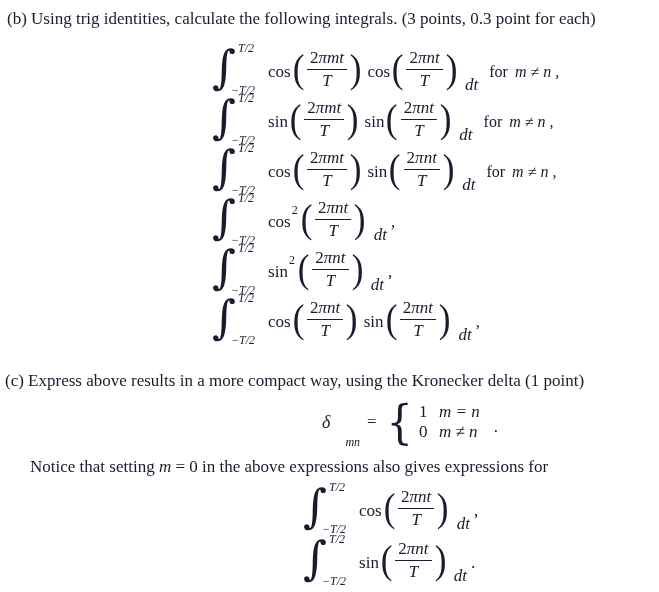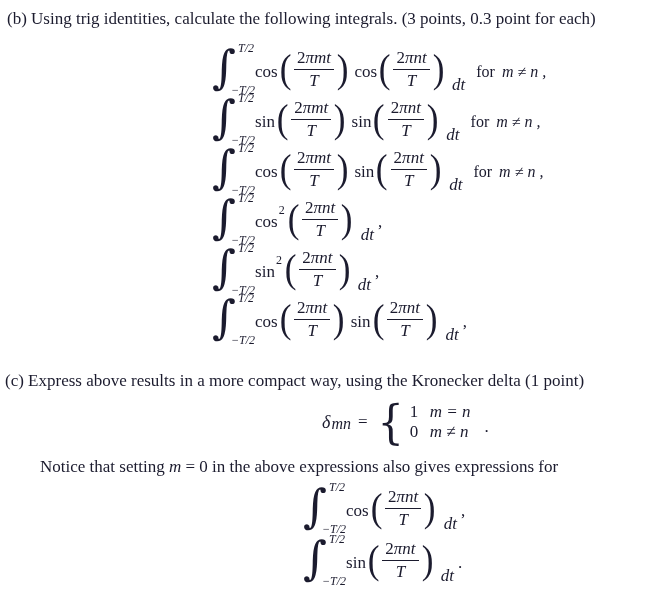--- a/index.html
+++ b/index.html
@@ -9,21 +9,21 @@
   body {
     width: 659px; height: 592px;
     position: relative;
     color: #1b1b2e;
     font-family: "Liberation Serif", "DejaVu Serif", serif;
     overflow: hidden;
   }
   .heading { position: absolute; font-size: 17px; white-space: nowrap; }
   #heading-b { left: 7px;  top: 9px; }
   #heading-c { left: 5px;  top: 371px; }
-  #notice    { position: absolute; left: 40px; top: 457px; font-size: 17px; white-space: nowrap; }
+  #notice    { position: absolute; left: 30px; top: 457px; font-size: 17px; white-space: nowrap; }
   #notice .nvar  { font-style: italic; }
 
   
   #eq-main   { position: absolute; left: 212px; top: 44px; }
   #eq-bottom { position: absolute; left: 303px; top: 482px; }
 
   .eq-row { display: flex; align-items: center; height: 50px; white-space: nowrap; }
   #eq-bottom .eq-row { height: 52px; }
 
   .integral { display: flex; align-items: center; }
@@ -32,21 +32,21 @@
     font-family: "DejaVu Serif", "DejaVu Sans", serif;
     position: relative; top: -1px;
   }
   .int-limits {
     display: flex; flex-direction: column; justify-content: space-between;
     height: 54px; font-size: 12px; font-style: italic; line-height: 1;
   }
   .lim-u { margin-left: 2px; }
   .lim-l { margin-left: -5px; margin-top: 9px; }
 
-  .eq-body { display: flex; align-items: center; font-size: 17px; }
+  .eq-body { display: flex; align-items: center; margin-left: 13px; font-size: 17px; }
   .term { display: flex; align-items: center; }
   .term + .term { margin-left: 4px; }
   .func { position: relative; top: 3px; }
   .sup  { font-size: 12px; position: relative; top: -9px; margin: 0 1px; }
   .paren {
     font-size: 40px; line-height: 1; display: inline-block;
     transform: scaleX(0.88); margin: 0 1px; font-weight: 400;
   }
   .frac { display: flex; flex-direction: column; align-items: center; line-height: 1.05; margin: 0 1px; }
   .num  { display: flex; border-bottom: 1.3px solid currentColor; padding: 0 3px 2px; }
@@ -54,21 +54,21 @@
   .vars  { font-style: italic; }
   .den   { font-style: italic; padding-top: 2px; }
   .dt    { font-style: italic; margin-left: 6px; position: relative; top: 16px; }
   .tail  { margin-left: 4px; position: relative; top: 3px; }
   .cond  { margin-left: 11px; display: flex; position: relative; top: 3px; }
   .cond-math { font-style: italic; margin-left: 7px; }
 
   
   #kronecker { position: absolute; left: 322px; top: 399px; display: flex; align-items: center; font-size: 17px; }
   .kd-delta { font-style: italic; font-size: 18px; }
-  .kd-sub   { font-style: italic; font-size: 16px; position: relative; top: 2px; margin: 0 7px 0 1px; }
+  .kd-sub   { font-style: italic; font-size: 12px; position: relative; top: 20px; margin: 0 7px 0 15px; }
   .kd-eq    { margin-right: 8px; }
   .kd-brace {
     font-size: 46px; line-height: 1;
     font-family: "DejaVu Serif", "DejaVu Sans", serif;
     transform: scaleX(0.9);
   }
   .kd-cases { display: flex; flex-direction: column; margin-left: 5px; }
   .kd-case  { display: flex; line-height: 20px; }
   .kd-val   { width: 20px; }
   .kd-cond  { font-style: italic; }

